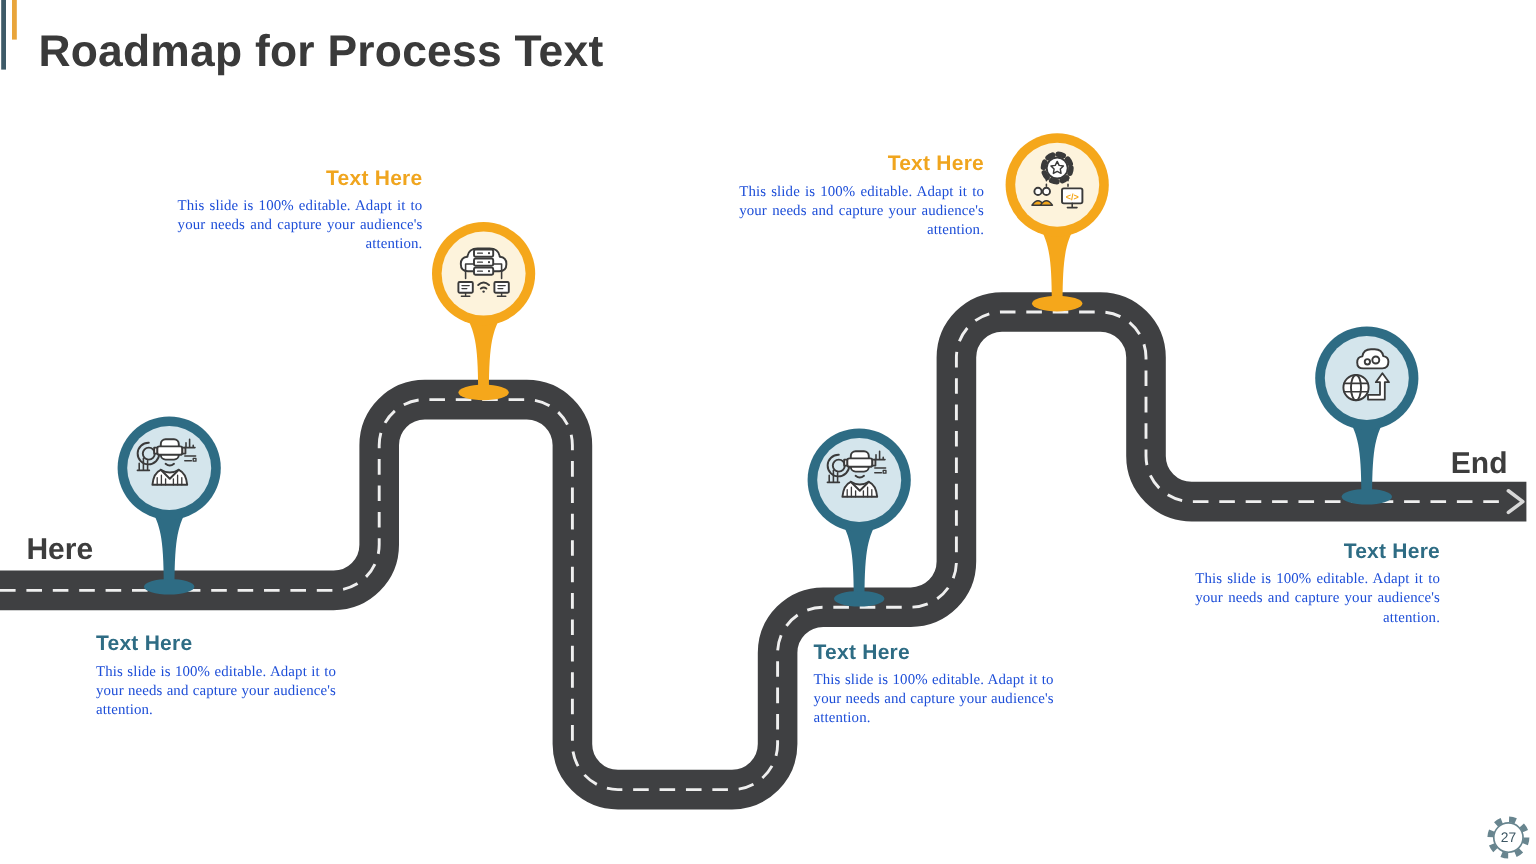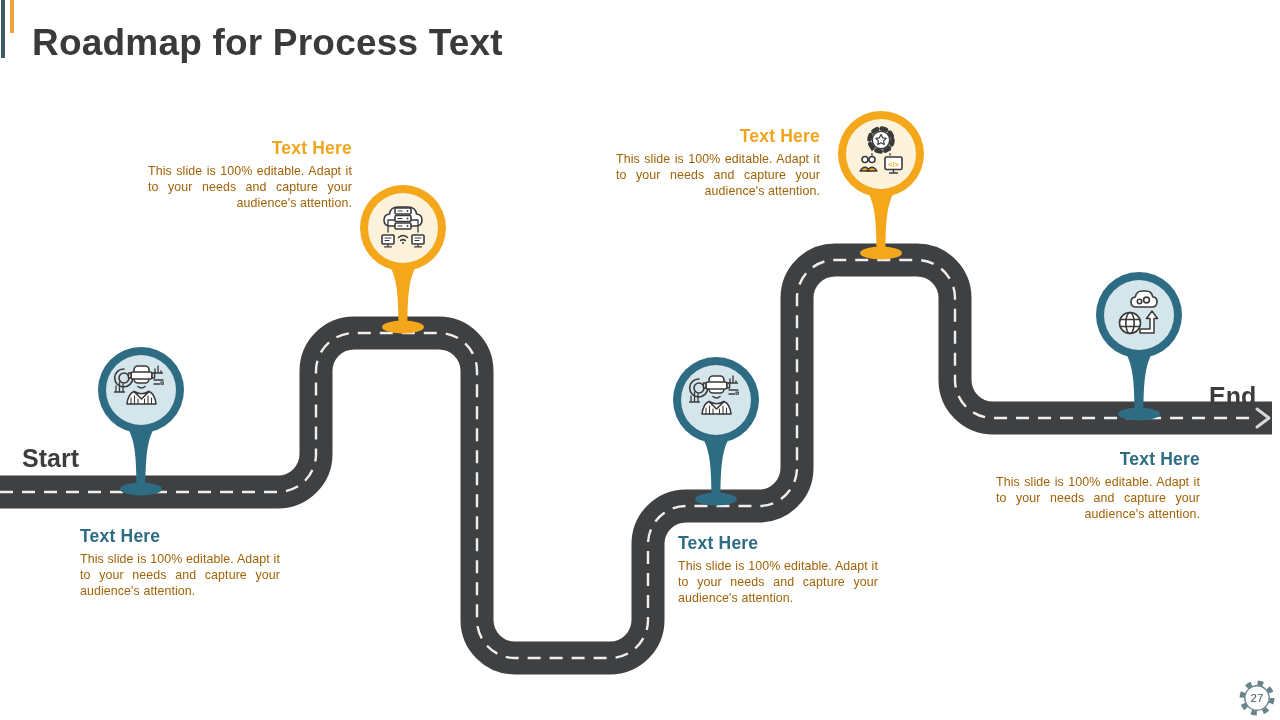--- a/index.html
+++ b/index.html
@@ -16,27 +16,27 @@
     font-size:37px;font-weight:bold;color:#3A3A3A;letter-spacing:0.2px;
   }
   .canvas-svg{position:absolute;left:0;top:0;}
   .road-base{fill:none;stroke:#3F4042;stroke-width:33;}
   .road-dash{fill:none;stroke:#EFEFEF;stroke-width:2.4;stroke-dasharray:13 9;}
   .road-arrow{fill:none;stroke:#D8D8D8;stroke-width:3;stroke-linecap:round;stroke-linejoin:round;}
   .endpoint-label{
     position:absolute;font-size:25px;font-weight:bold;color:#3D3D3D;
   }
   .start-label{left:22px;top:444px;}
-  .end-label{left:1209px;top:372px;margin-top:10px;}
+  .end-label{left:1209px;top:372px;}
   .tb{position:absolute;}
   .tb-title{font-size:17.5px;font-weight:bold;margin-bottom:4px;letter-spacing:0.2px;}
   .tb-title.teal{color:#2E6C84;}
   .tb-title.yellow{color:#F0A51E;}
   .tb-body{
-    font-size:12.4px;line-height:16px;color:#a16207;letter-spacing:0.1px;
+    font-size:12.4px;line-height:16px;color:#1d4ed8;letter-spacing:0.1px;font-family:Liberation Serif, serif;
   }
   .tb.align-left{text-align:left;}
   .tb.align-left .tb-body{text-align:justify;text-align-last:left;}
   .tb.align-right{text-align:right;}
   .tb.align-right .tb-body{text-align:justify;text-align-last:right;}
   .tb-a{left:80px;top:526px;width:200px;}
   .tb-b{left:148px;top:138px;width:204px;}
   .tb-c{left:678px;top:533px;width:200px;}
   .tb-d{left:616px;top:126px;width:204px;}
   .tb-e{left:996px;top:449px;width:204px;}
@@ -143,21 +143,21 @@
       <circle cx="0.5" cy="-13.5" r="2.2"></circle>
       <circle cx="7.5" cy="-15" r="2.9"></circle>
       <circle cx="-9" cy="8" r="10.5" fill="#fff"></circle>
       <ellipse cx="-9" cy="8" rx="4.2" ry="10.5"></ellipse>
       <path d="M -19 4.5 H 1 M -19 11.5 H 1" stroke-width="1.3"></path>
       <path d="M 1 14 L 11 14 L 11 3.5 L 7.5 3.5 L 13 -4 L 18.5 3.5 L 15 3.5 L 15 18 L 1 18 Z" fill="#fff" stroke-width="1.5"></path>
     </g>
   </g>
 </svg>
 
-<div class="endpoint-label start-label">Start</div>
+<div class="endpoint-label start-label">Here</div>
 <div class="endpoint-label end-label">End</div>
 
 <div class="tb tb-a align-left">
   <div class="tb-title teal">Text Here</div>
   <div class="tb-body">This slide is 100% editable. Adapt it to your needs and capture your audience's attention.</div>
 </div>
 
 <div class="tb tb-b align-right">
   <div class="tb-title yellow">Text Here</div>
   <div class="tb-body">This slide is 100% editable. Adapt it to your needs and capture your audience's attention.</div>

